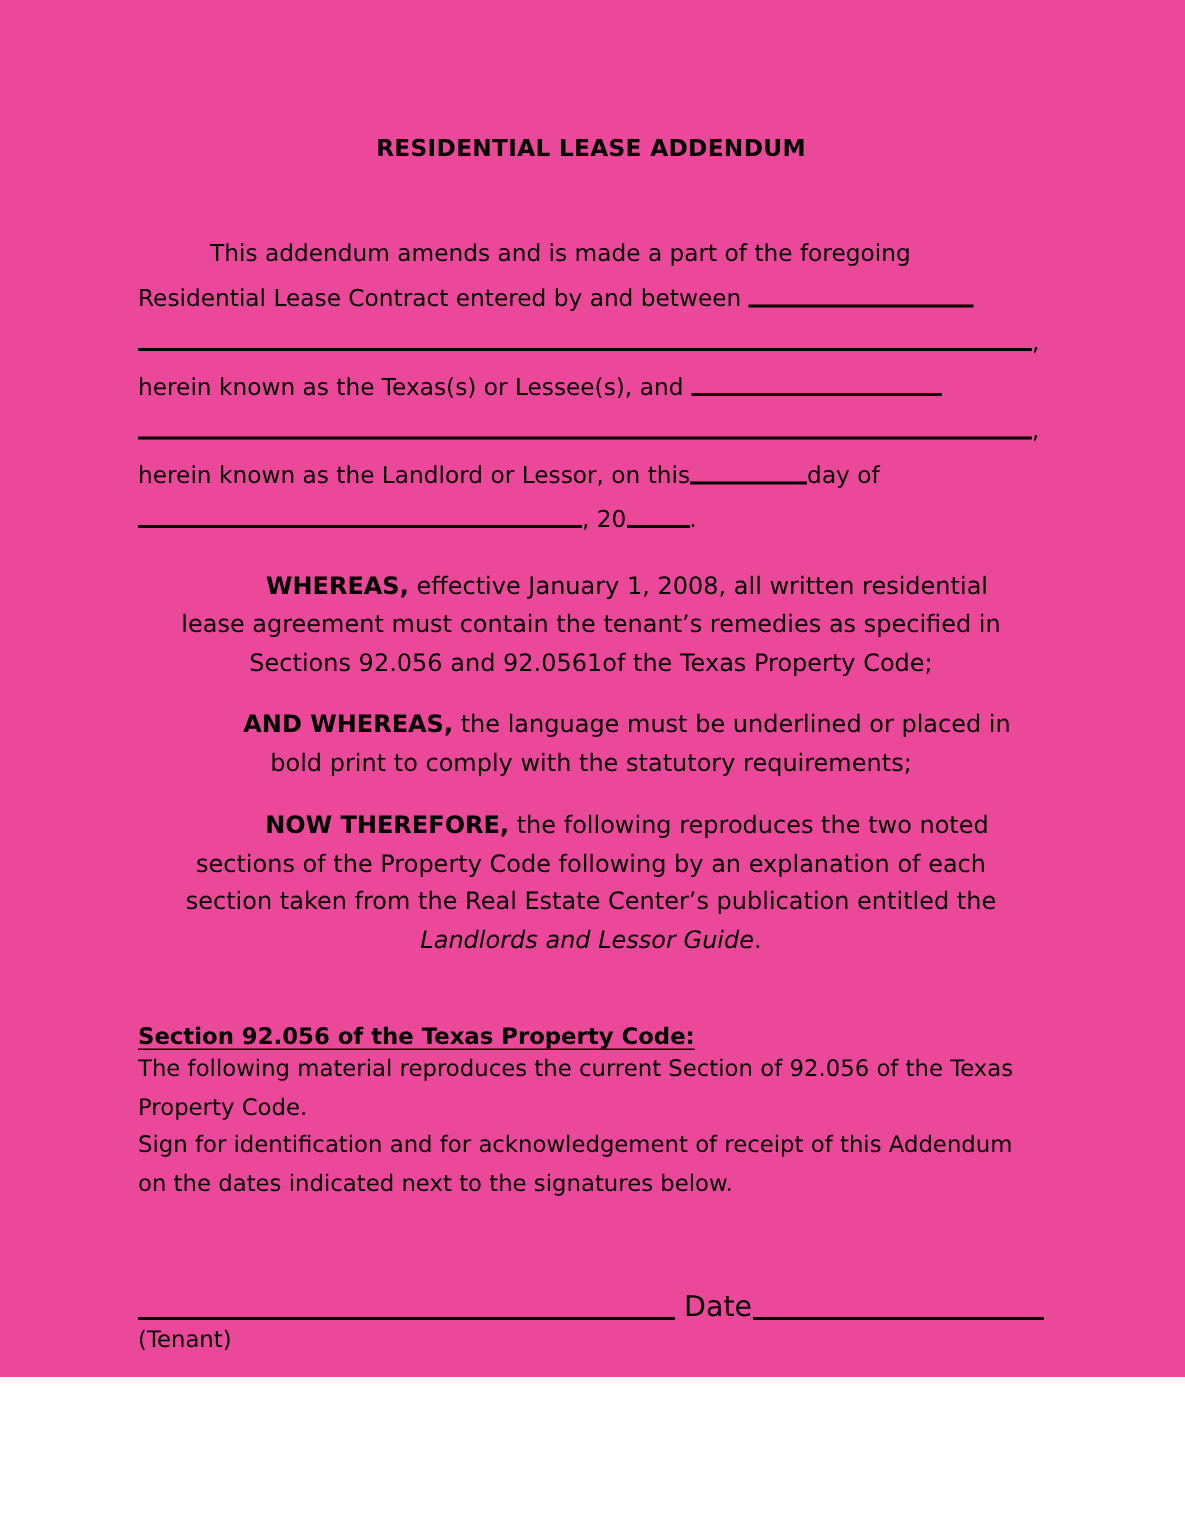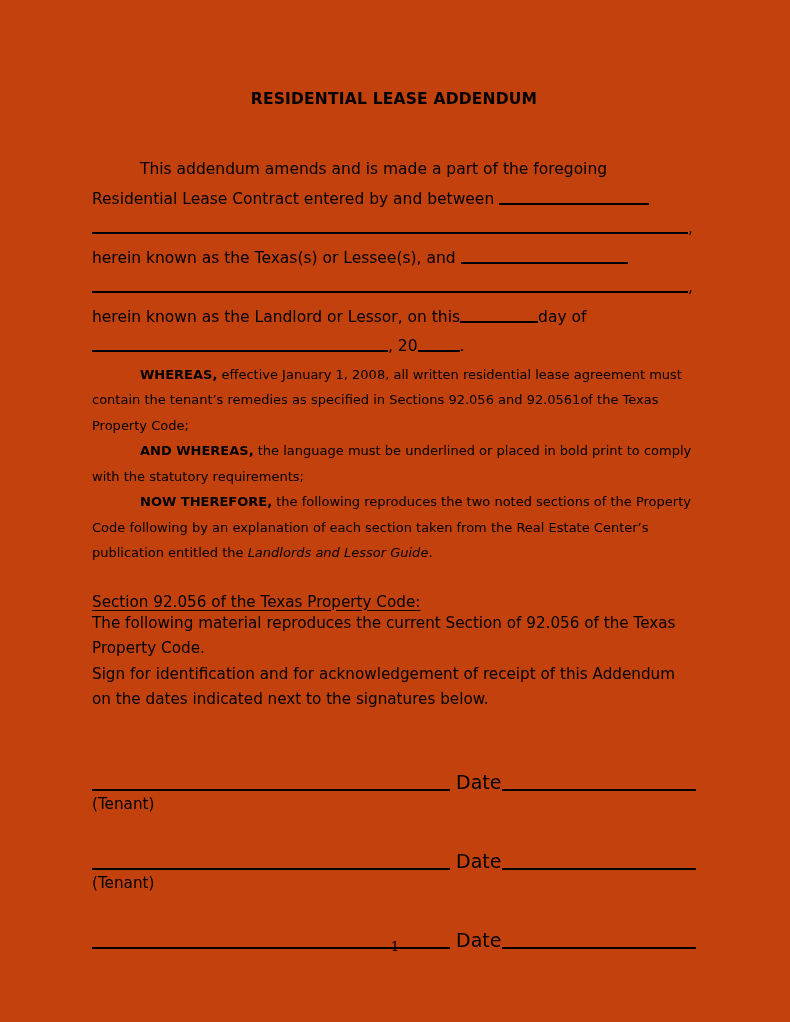--- a/index.html
+++ b/index.html
@@ -7,22 +7,22 @@
     padding: 0;
     background: #ffffff;
   }
   body {
     font-family: "DejaVu Sans", sans-serif;
     color: #000000;
   }
   .page {
     position: relative;
     width: 790px;
-    height: 1022px;
-    background: #c2410c;
+    height: 918px;
+    background: #ec4899;
     overflow: hidden;
     box-sizing: border-box;
     padding-left: 16px;
   }
   .content {
     position: absolute;
     left: 92px;
     top: 0;
     width: 604px;
   }
@@ -60,39 +60,40 @@
     height: 0.85em;
     margin-bottom: -1px;
   }
   .ul-w150 { width: 150px; }
   .ul-full { width: 596px; }
   .ul-w165 { width: 167px; }
   .ul-inline-80 { width: 78px; }
   .ul-w295 { width: 296px; }
   .ul-w42 { width: 42px; }
   p.para {
-    font-size: 13px;
+    font-size: 16px;
     line-height: 25.5px;
-    margin: 0;
+    margin: 16px;
     text-indent: 48px;
+    text-align: center;
   }
   p.para-flush {
     font-size: 15.2px;
     line-height: 25.5px;
     margin: 0;
     text-indent: 0;
   }
   .gap-para { margin-top: 25px; }
   .gap-small { margin-top: 22px; }
   .lead { font-weight: bold; }
   .ital { font-style: italic; }
 
   .section-head {
     font-size: 15.2px;
-    font-weight: normal;
+    font-weight: bold;
     text-decoration: underline;
     text-underline-offset: 3px;
     margin: 0;
     padding-top: 27px;
   }
 
   
   .sig-area {
     margin-top: 56px;
   }

